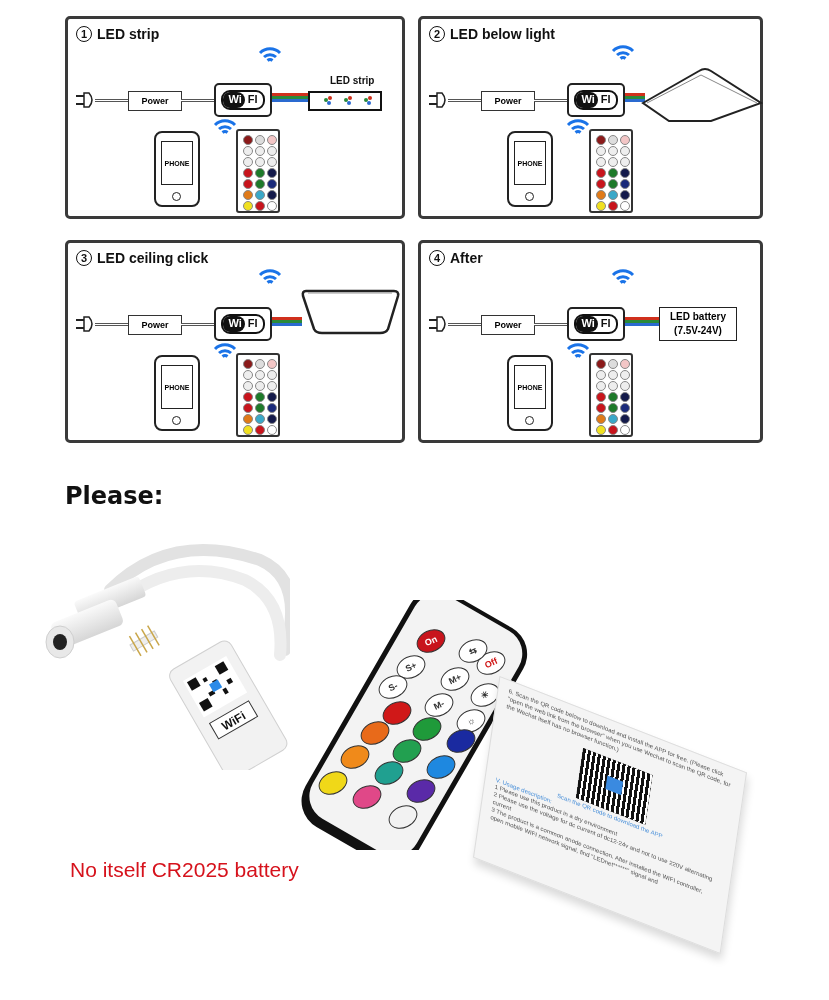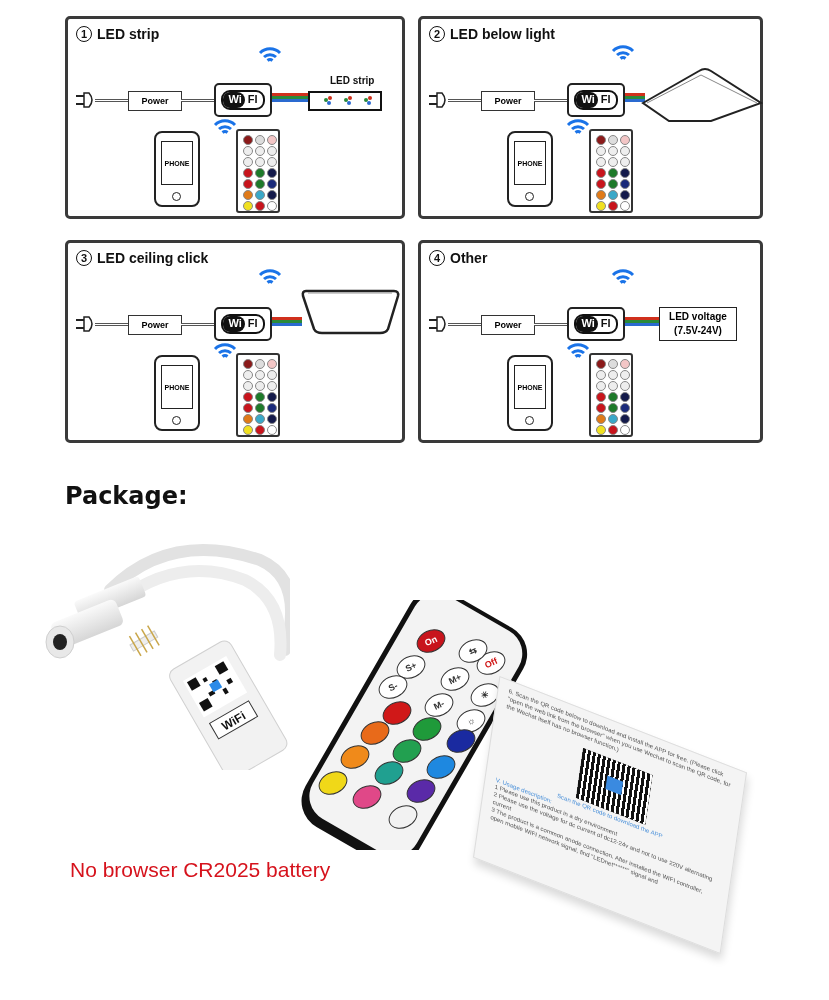--- a/index.html
+++ b/index.html
@@ -241,21 +241,21 @@
       <div class="rbtn" style="background: rgb(20, 26, 74);"></div>
       <div class="rbtn" style="background: rgb(240, 224, 32);"></div>
       <div class="rbtn" style="background: rgb(200, 20, 28);"></div>
       <div class="rbtn" style="background: rgb(255, 255, 255);"></div>
     </div>
 </div>
 
 <div class="panel" style="left:418px; top:240px; width:345px;">
   <div class="panel-title">
       <span class="num">4</span>
-      <span>Other</span>
+      <span>After</span>
     </div>
   <svg class="wifi-signal" style="left:190px; top:26px;" viewBox="0 0 24 16">
       <path d="M2 6 A14 14 0 0 1 22 6" stroke="#1a73e8" stroke-width="3" fill="none"></path>
       <path d="M6 10 A9 9 0 0 1 18 10" stroke="#1a73e8" stroke-width="3" fill="none"></path>
       <path d="M9.5 13.5 A4 4 0 0 1 14.5 13.5" stroke="#1a73e8" stroke-width="3" fill="none"></path>
     </svg>
   <svg class="plug" viewBox="0 0 20 16">
       <line x1="0" y1="4" x2="8" y2="4" stroke="#222" stroke-width="2"></line>
       <line x1="0" y1="12" x2="8" y2="12" stroke="#222" stroke-width="2"></line>
       <path d="M8 1 H13 Q19 8 13 15 H8 Z" fill="#fff" stroke="#222" stroke-width="1.5"></path>
@@ -268,21 +268,21 @@
         <span class="wi">Wi</span>
         <span class="fi">FI</span>
       </div>
     </div>
   <div class="rgb-wires">
       <div style="background:#d0301c"></div>
       <div style="background:#2a8a3a"></div>
       <div style="background:#2a6ad0"></div>
     </div>
   <div class="target-box">
-      <div>LED voltage</div>
+      <div>LED battery</div>
       <div>(7.5V-24V)</div>
     </div>
   <svg class="wifi-signal" style="left:145px; top:100px;" viewBox="0 0 24 16">
       <path d="M2 6 A14 14 0 0 1 22 6" stroke="#1a73e8" stroke-width="3" fill="none"></path>
       <path d="M6 10 A9 9 0 0 1 18 10" stroke="#1a73e8" stroke-width="3" fill="none"></path>
       <path d="M9.5 13.5 A4 4 0 0 1 14.5 13.5" stroke="#1a73e8" stroke-width="3" fill="none"></path>
     </svg>
   <div class="phone">
       <div class="phone-screen">PHONE</div>
       <div class="phone-btn"></div>
@@ -305,21 +305,21 @@
       <div class="rbtn" style="background: rgb(26, 42, 122);"></div>
       <div class="rbtn" style="background: rgb(224, 122, 24);"></div>
       <div class="rbtn" style="background: rgb(58, 168, 200);"></div>
       <div class="rbtn" style="background: rgb(20, 26, 74);"></div>
       <div class="rbtn" style="background: rgb(240, 224, 32);"></div>
       <div class="rbtn" style="background: rgb(200, 20, 28);"></div>
       <div class="rbtn" style="background: rgb(255, 255, 255);"></div>
     </div>
 </div>
 
-<div class="pkg-title">Package:</div>
+<div class="pkg-title">Please:</div>
 
 <svg class="photo" style="left:30px; top:530px;" width="260" height="240" viewBox="0 0 260 240">
   <defs>
     <linearGradient id="cab" x1="0" y1="0" x2="0" y2="1">
         <stop offset="0" stop-color="#fafafa"></stop>
         <stop offset="1" stop-color="#d6d6d6"></stop>
       </linearGradient>
   </defs>
   <path d="M80 60 Q140 0 230 30 Q275 50 255 120" fill="none" stroke="#e2e2e2" stroke-width="12" stroke-linecap="round"></path>
   <path d="M90 70 Q150 25 215 50 Q255 70 250 125" fill="none" stroke="#ededed" stroke-width="12" stroke-linecap="round"></path>
@@ -397,14 +397,14 @@
     <div style="font-size:6px; color:#4a90d9; padding:2px 10px 0;">V. Usage description:</div>
     <div style="font-size:6px; color:#555; line-height:8px; padding:0 10px;">
       <div>1 Please use this product in a dry environment</div>
       <div>2 Please use the voltage for dc current of dc12-24v and not to use 220V alternating current</div>
       <div>3 The product is a common anode connection. After installed the WIFI controller, open mobile WIFI network signal, find "LEDnet******" signal and</div>
     </div>
   </div>
 </div>
 
 <div class="note">
-  <div>No browser CR2025 battery</div>
+  <div>No itself CR2025 battery</div>
 </div>
 
 </body></html>

